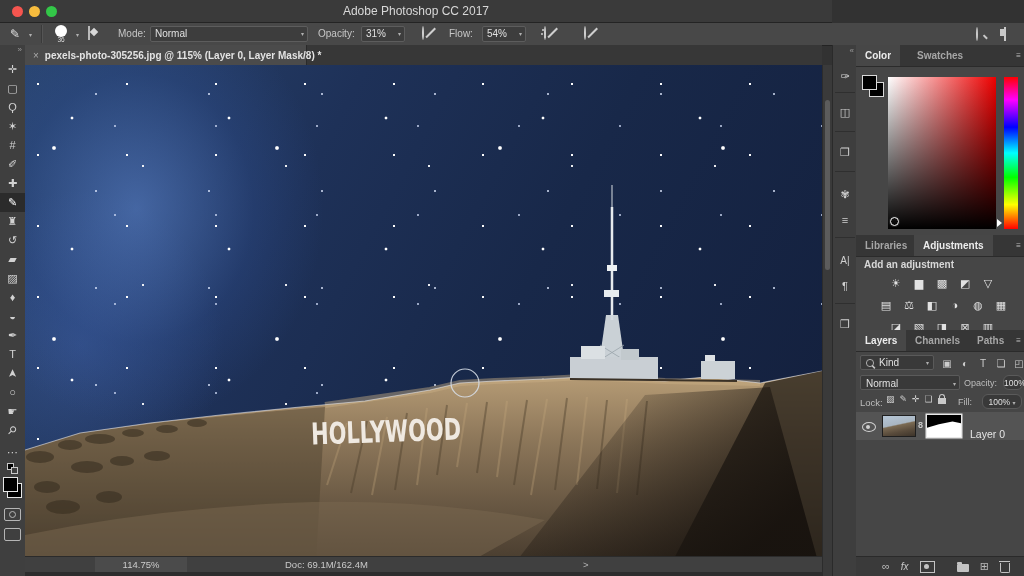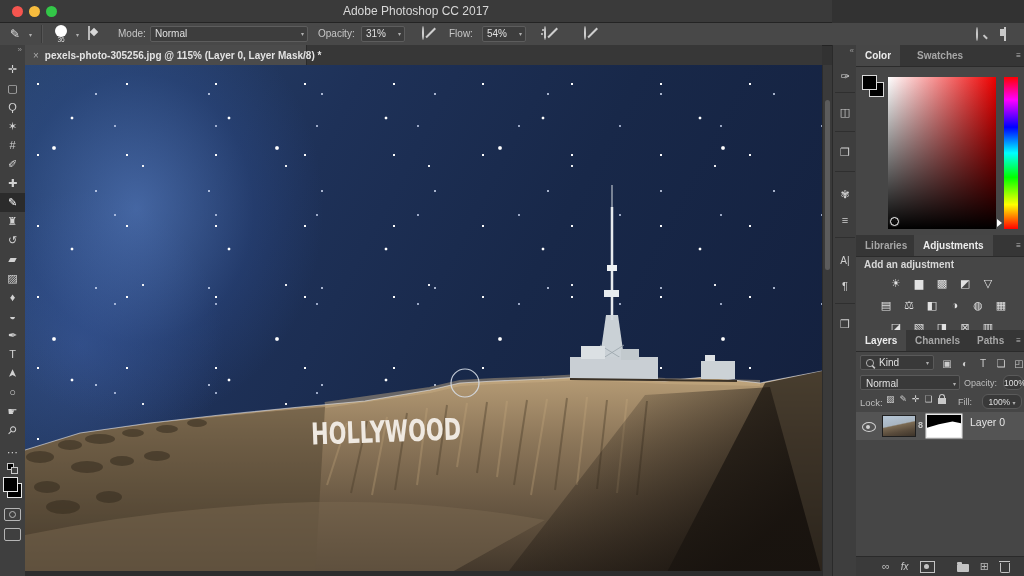--- a/index.html
+++ b/index.html
@@ -357,20 +357,25 @@
       </g>
 
       <circle cx="440" cy="318" r="14" fill="none" stroke="#d6dde6" stroke-width="1.2" opacity="0.9"></circle>
     </svg>
   </div>
 
   <div class="abs scrollstrip">
     <div class="scrollthumb"></div>
   </div>
 
+  <div class="abs statusbar">
+    <div class="zoombox">114.75%</div>
+    <div class="doc">Doc: 69.1M/162.4M</div>
+    <div class="chev">&gt;</div>
+  </div>
   <div class="abs underbar"></div>
 
   <div class="abs dock">
     <span class="d-col">«</span>
     <div class="d-ic" style="top:20px">
         <span>✑</span>
       </div>
     <div class="d-sep" style="top:47px"></div>
     <div class="d-ic" style="top:56px">
         <span>◫</span>
@@ -482,21 +487,21 @@
       <span>100%</span> <span class="caret">▾</span>
     </div>
 
     <div class="lrow sel" style="top:367px">
       <span class="eye" style="position:absolute;left:6px;top:10px"></span>
       <span class="thumb day" style="left:26px;top:3px"></span>
       <span class="chain8" style="position:absolute;left:62px;top:8px">8</span>
       <span class="maskthumb" style="left:71px;top:3px">
           <span class="hillw"></span>
         </span>
-      <span class="lname" style="position:absolute;left:114px;top:4px">Layer 0</span>
+      <span class="lname" style="position:absolute;left:114px;top:16px">Layer 0</span>
     </div>
 
     <div class="lbot">
       <span class="g">∞</span>
       <span class="fx">fx</span>
       <span class="maskic"></span>
       <span class="g"></span>
       <span class="folder"></span>
       <span class="g">⊞</span>
       <span class="trash"></span>

